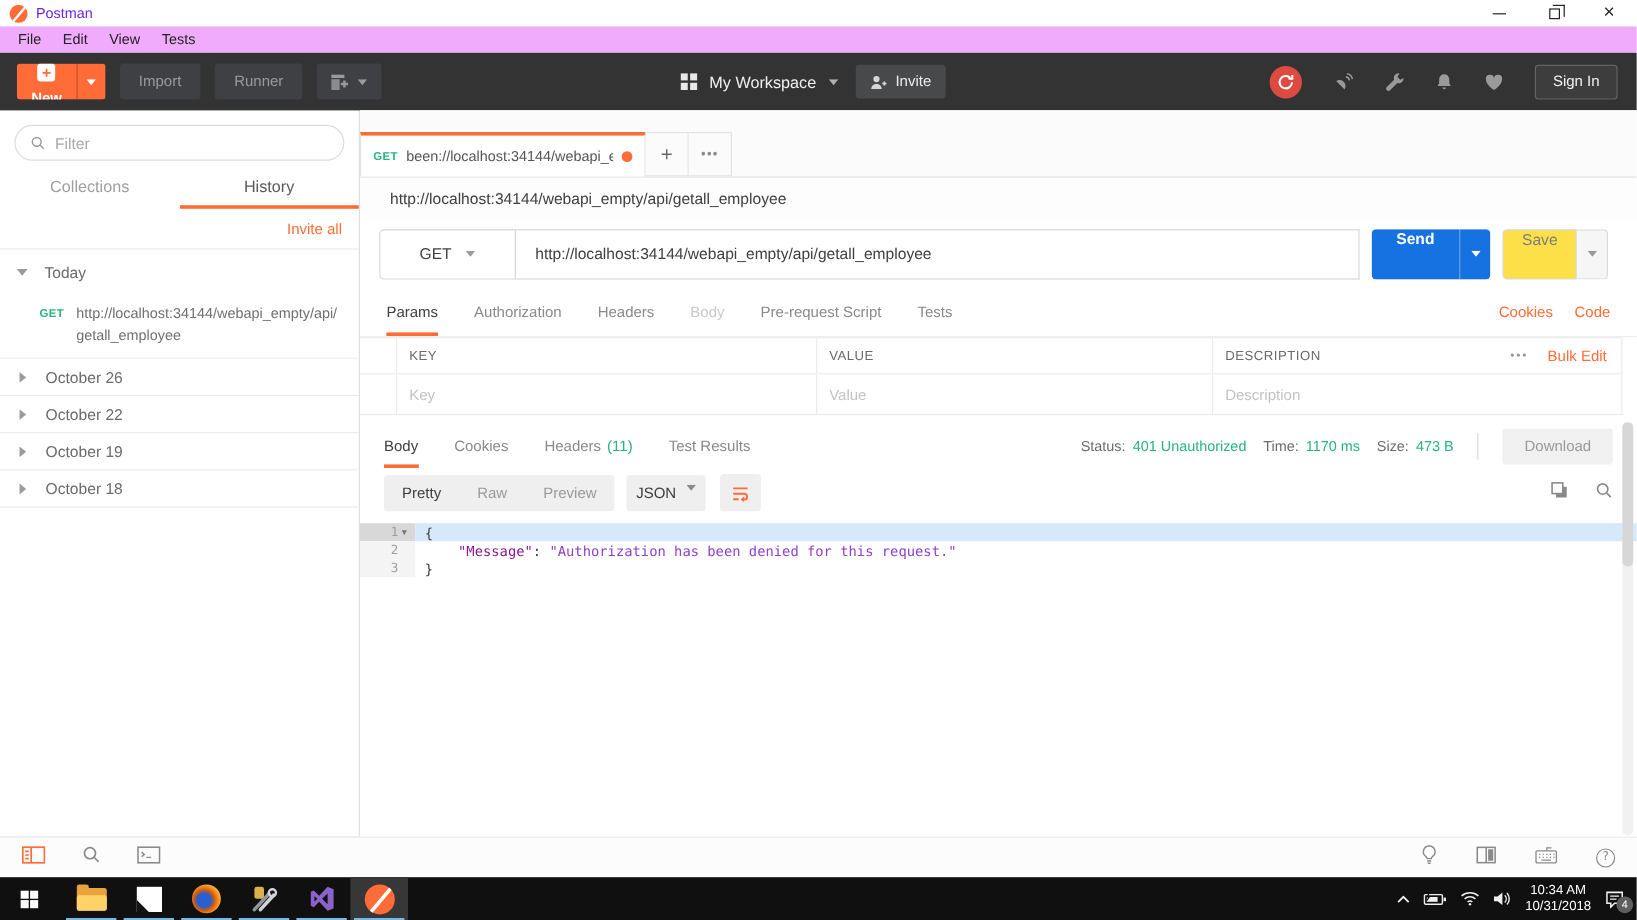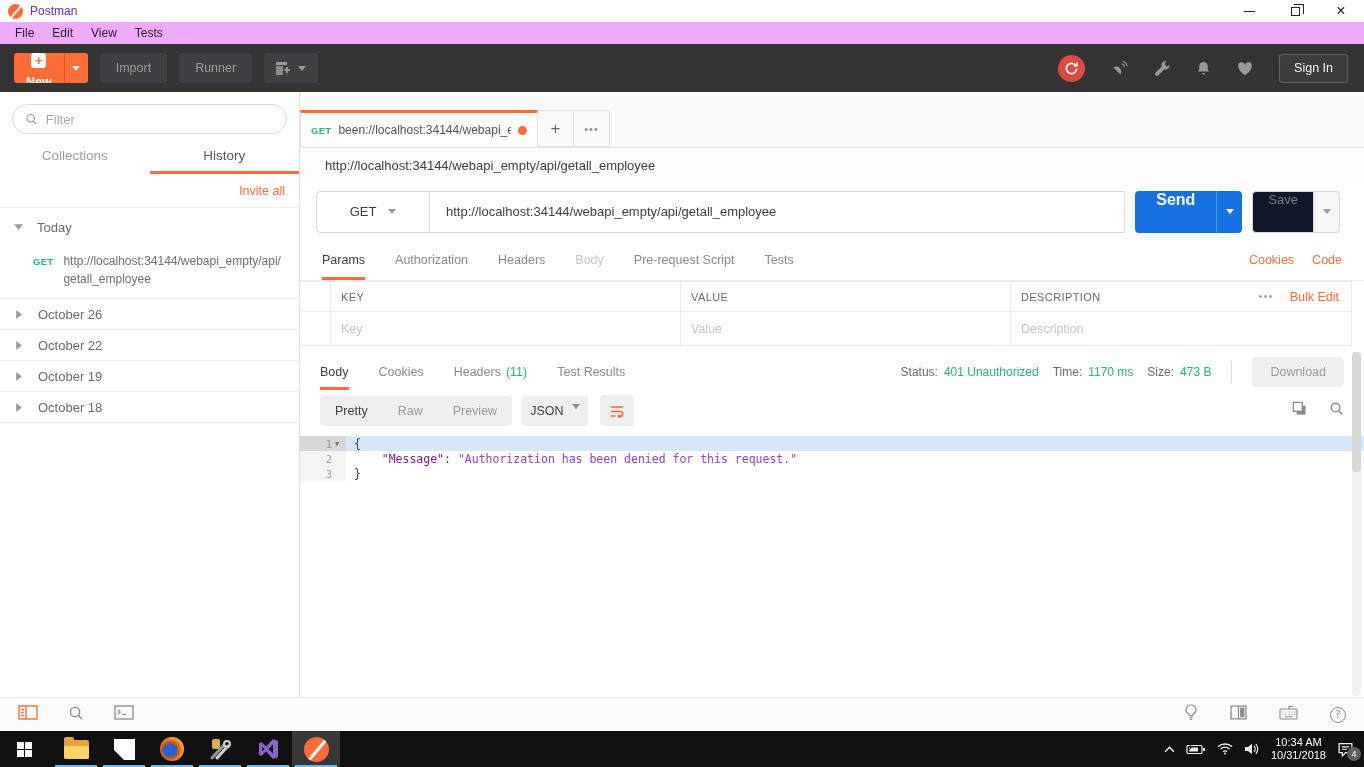--- a/index.html
+++ b/index.html
@@ -74,24 +74,24 @@
   .env-select .caret-svg { margin-left:auto; color:#9a9a9a; }
   .sq-btn { width:34px; height:30px; background:#f1f1f1; border-radius:3px; display:flex; align-items:center; justify-content:center; color:#6e6e6e; }
 
   .namebar { height:35px; flex:none; display:flex; align-items:center; padding-left:25px; font-size:13px; color:#404040; background:#fdfdfd; }
 
   .urlbar { height:57px; flex:none; display:flex; align-items:center; padding:0 24px 0 16px; background:#fff; }
   .method-sel { width:114px; height:42px; border:1px solid #d9d9d9; border-radius:4px 0 0 4px; display:flex; align-items:center; justify-content:center; gap:12px; font-size:13px; color:#3f3f3f; background:#fff; }
   .method-sel .caret-svg { color:#9a9a9a; }
   .url-input { flex:1; height:42px; border:1px solid #d9d9d9; border-left:none; font-size:13px; color:#3f3f3f; padding:0 16px; outline:none; font-family:inherit; background:#fff; }
   .btn-send { margin-left:10px; height:42px; display:flex; border-radius:4px; overflow:hidden; flex:none; }
-  .btn-send .main { background:#1672e0; color:#fff; font-size:16px; font-weight:bold; display:flex; align-items:center; padding:0 21px; }
+  .btn-send .main { background:#1672e0; color:#fff; font-size:13px; font-weight:bold; display:flex; align-items:center; padding:0 21px; }
   .btn-send .caret { background:#1672e0; width:26px; display:flex; align-items:center; justify-content:center; border-left:1px solid rgba(255,255,255,.28); color:#fff; }
   .btn-save { margin-left:10px; height:42px; display:flex; flex:none; }
-  .btn-save .main { background:#0f172a; border:1px solid #d9d9d9; border-radius:4px 0 0 4px; color:#7d7d7d; font-size:13px; display:flex; align-items:center; padding:0 15px; }
+  .btn-save .main { background:#fde047; border:1px solid #d9d9d9; border-radius:4px 0 0 4px; color:#7d7d7d; font-size:13px; display:flex; align-items:center; padding:0 15px; }
   .btn-save .caret { background:#f6f6f6; border:1px solid #d9d9d9; border-left:none; border-radius:0 4px 4px 0; width:26px; display:flex; align-items:center; justify-content:center; color:#9a9a9a; }
 
   .reqtabs { height:41px; flex:none; display:flex; align-items:stretch; padding:0 22px; border-bottom:1px solid #eee; }
   .rtab { display:flex; align-items:center; margin-right:30px; font-size:12.5px; color:#8a8a8a; border-bottom:3px solid transparent; padding-top:3px; }
   .rtab.active { color:#3f3f3f; border-bottom-color:#ff6c37; }
   .rtab.disabled { color:#c8c8c8; }
   .rt-links { margin-left:auto; display:flex; align-items:center; gap:18px; }
   .rt-links span { color:#ff6c37; font-size:12.5px; }
 
   .ptable { margin-right:12px; border-bottom:1px solid #ececec; }
@@ -217,20 +217,43 @@
         <svg width="15" height="13" viewBox="0 0 15 13" fill="#9a9a9a">
             <rect x="0" y="0" width="11" height="3"></rect>
             <rect x="0" y="4" width="7" height="9" opacity=".85"></rect>
             <path d="M10 8h2V6h2v2h2v2h-2v2h-2v-2h-2z" transform="translate(-2 -1)"></path>
           </svg>
         <svg class="caret-svg" width="8" height="5" viewBox="0 0 8 5">
             <path d="M0 0h8L4 5z" fill="#9a9a9a"></path>
           </svg>
       </span>
     </div>
+    <div class="tb-center">
+      <div class="ws-switch">
+        <svg width="14" height="14" viewBox="0 0 14 14" fill="#e8e8e8">
+            <rect width="6" height="6"></rect>
+            <rect x="8" width="6" height="6"></rect>
+            <rect y="8" width="6" height="6"></rect>
+            <rect x="8" y="8" width="6" height="6"></rect>
+          </svg>
+        <span>My Workspace</span>
+        <svg class="caret-svg" width="9" height="5" viewBox="0 0 8 5">
+            <path d="M0 0h8L4 5z" fill="#b0b0b0"></path>
+          </svg>
+      </div>
+      <div class="btn-invite">
+        <svg width="14" height="13" viewBox="0 0 16 15" fill="#d5d5d5">
+            <circle cx="6" cy="4.5" r="3"></circle>
+            <path d="M1 14c0-3.2 2.4-4.8 5-4.8s5 1.6 5 4.8z"></path>
+            <rect x="11.6" y="8" width="4" height="1.6"></rect>
+            <rect x="12.8" y="6.8" width="1.6" height="4"></rect>
+          </svg>
+        <span>Invite</span>
+      </div>
+    </div>
     <div class="tb-right">
       <span class="sync-circle">
         <svg width="15" height="15" viewBox="0 0 16 16" fill="none" stroke="#fff" stroke-width="1.8">
             <path d="M13.5 8a5.5 5.5 0 1 1-1.6-3.9"></path>
             <path d="M13.8 1.5v3.4h-3.4" fill="none"></path>
           </svg>
       </span>
       <span class="tb-icon">
         <svg width="17" height="17" viewBox="0 0 17 17" fill="#9a9a9a">
             <path d="M2.5 7.5 L9.5 14.5 C11 11.5 10 9.5 8.5 8 C7 6.5 5.5 6 2.5 7.5 Z"></path>

